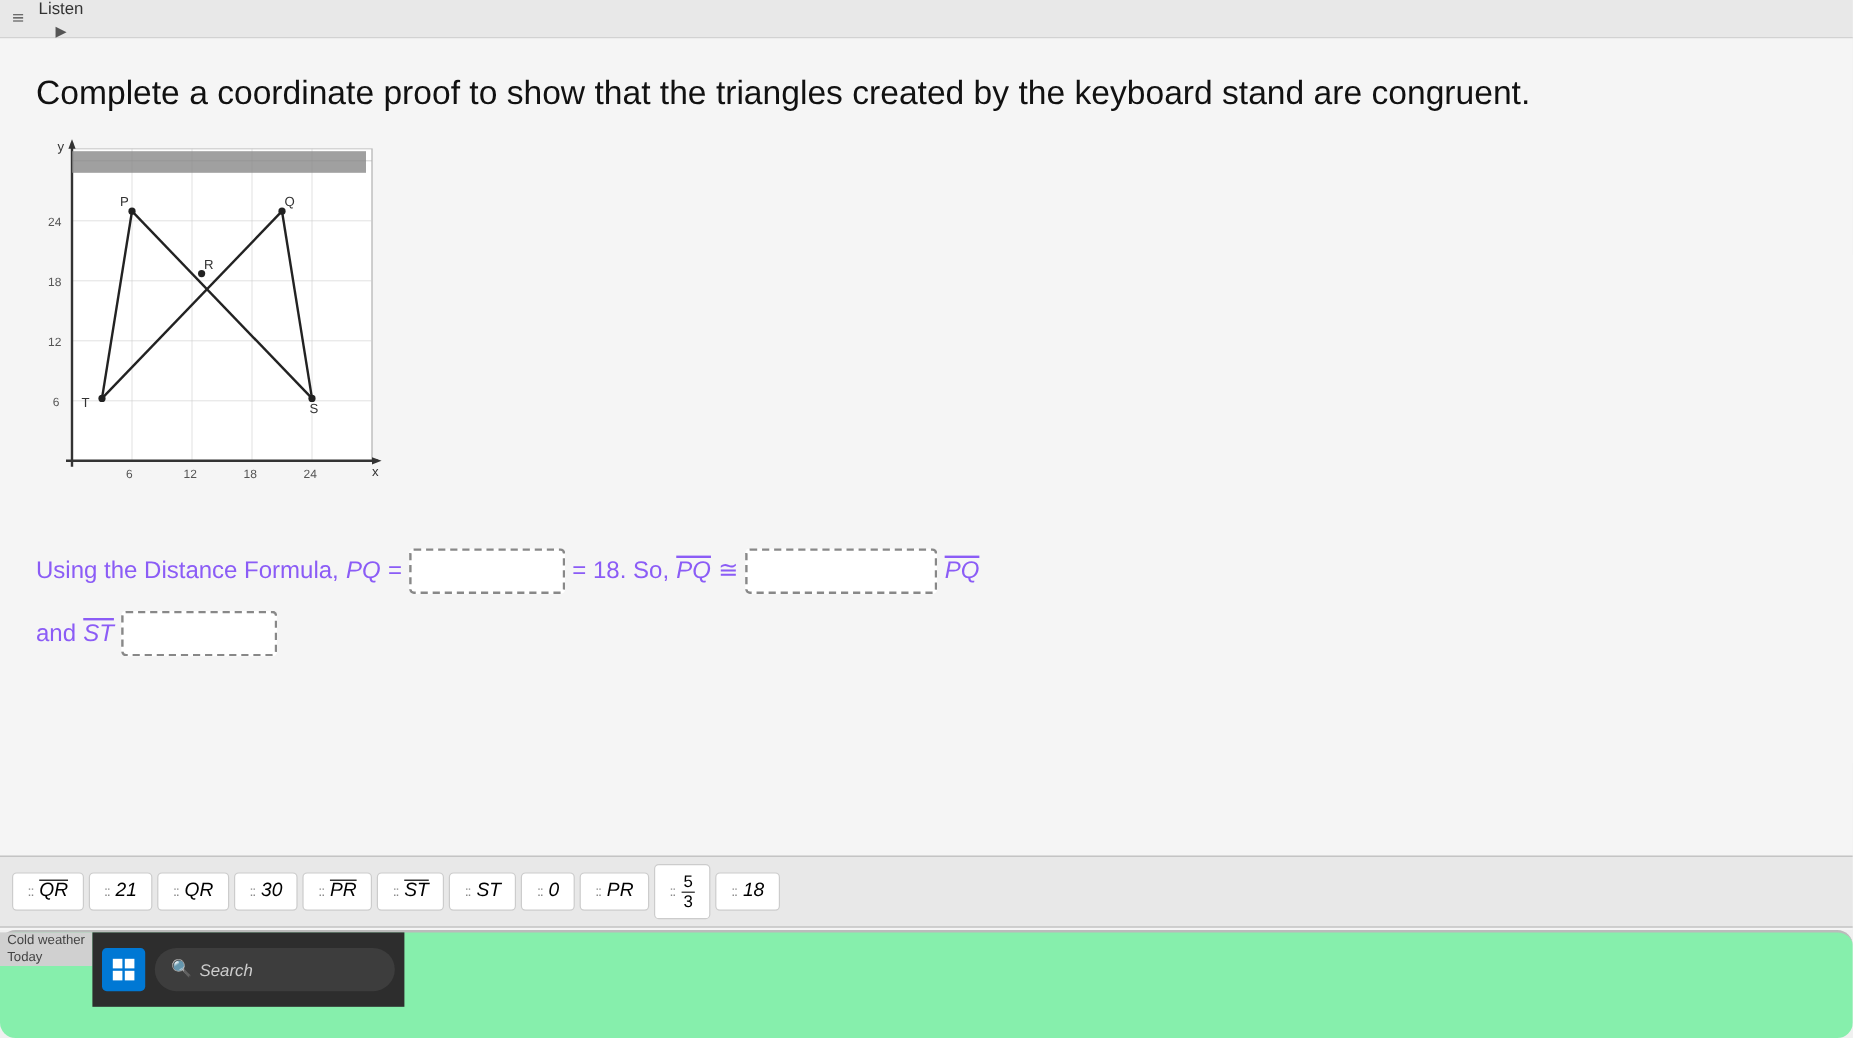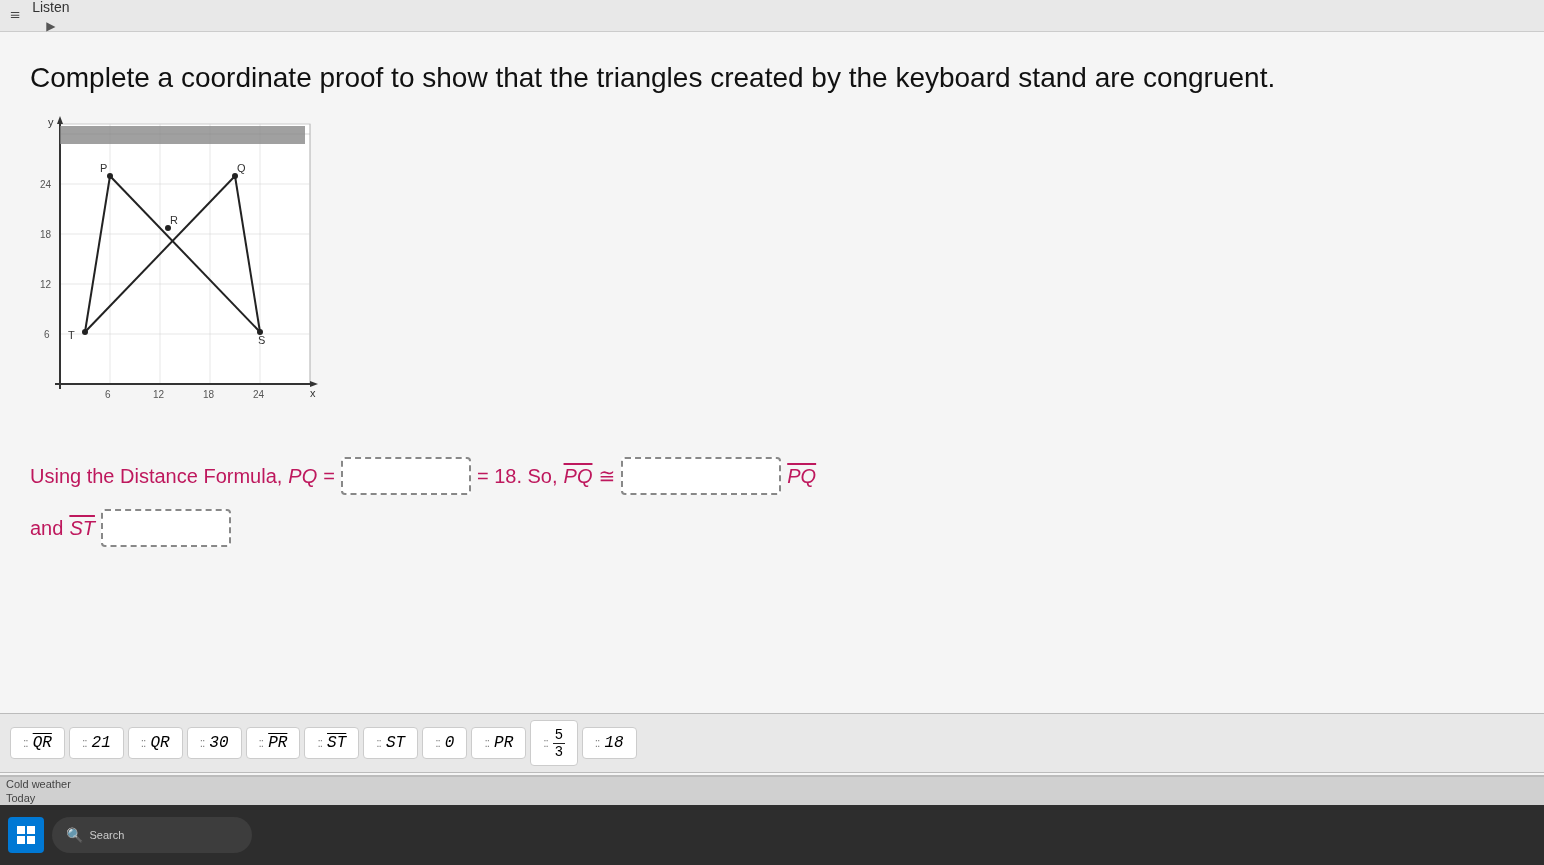--- a/index.html
+++ b/index.html
@@ -69,21 +69,21 @@
     .graph-svg {
       width: 290px;
       height: 310px;
     }
 
     
     .answer-section {
       margin-top: 30px;
       font-size: 20px;
       font-family: Arial, sans-serif;
-      color: #be185d;
+      color: #8b5cf6;
       line-height: 2.2;
     }
 
     .answer-row {
       display: flex;
       align-items: center;
       flex-wrap: wrap;
       gap: 6px;
       margin-bottom: 8px;
     }
@@ -106,24 +106,25 @@
       text-decoration: overline;
     }
 
     
     .bottom-toolbar {
       position: absolute;
       bottom: 0;
       left: 0;
       right: 0;
       height: 90px;
-      background: #4c1d95;
+      background: #86efac;
       border-top: 2px solid #bbb;
       display: flex;
-      flex-direction: column;
+      flex-direction: row;
+      border-radius: 13px;
     }
 
     .weather-bar {
       background: #d0d0d0;
       padding: 2px 6px;
       font-size: 11px;
       font-family: Arial, sans-serif;
       color: #444;
       height: 28px;
       display: flex;
@@ -171,23 +172,24 @@
       min-width: 200px;
       cursor: pointer;
     }
 
     .taskbar-search-icon {
       color: #aaa;
       font-size: 14px;
     }
 
     .taskbar-search-text {
-      font-size: 11px;
+      font-size: 14px;
       color: #ccc;
       font-family: Arial, sans-serif;
+      font-style: italic;
     }
 
     
     .tiles-section {
       position: absolute;
       bottom: 92px;
       left: 0;
       right: 0;
       height: 60px;
       background: #e8e8e8;
@@ -215,21 +217,21 @@
       min-width: fit-content;
     }
 
     .tile-dots {
       color: #888;
       font-size: 12px;
       letter-spacing: -1px;
     }
 
     .tile-math {
-      font-family: Liberation Mono, monospace;
+      font-family: Liberation Sans, sans-serif;
       font-style: italic;
     }
 
     .tile-overline {
       text-decoration: overline;
       font-style: italic;
     }
 
     .fraction {
       display: inline-flex;

